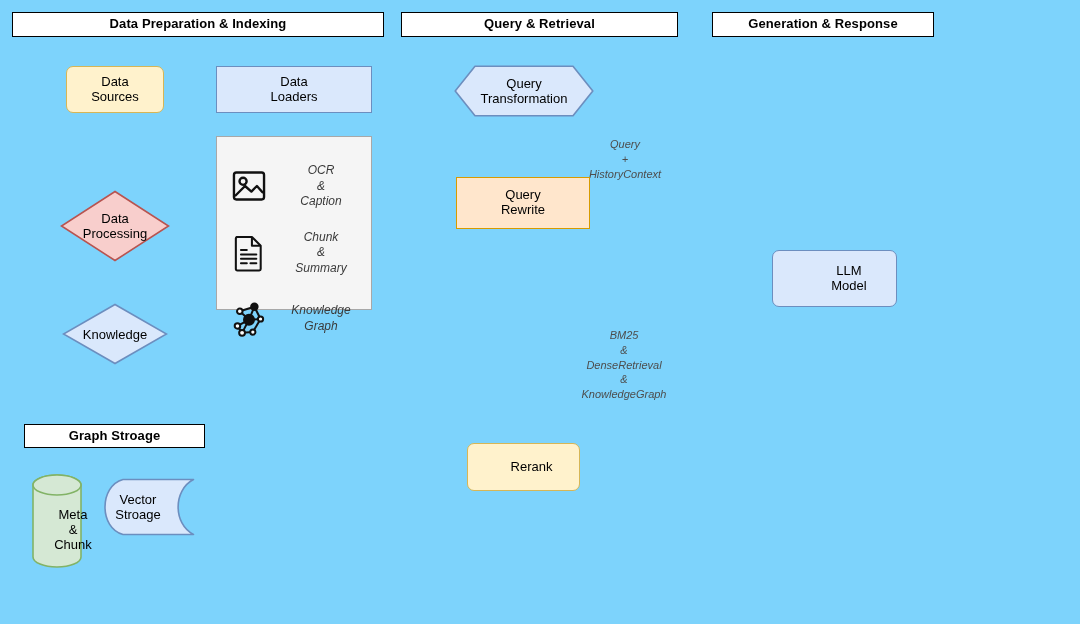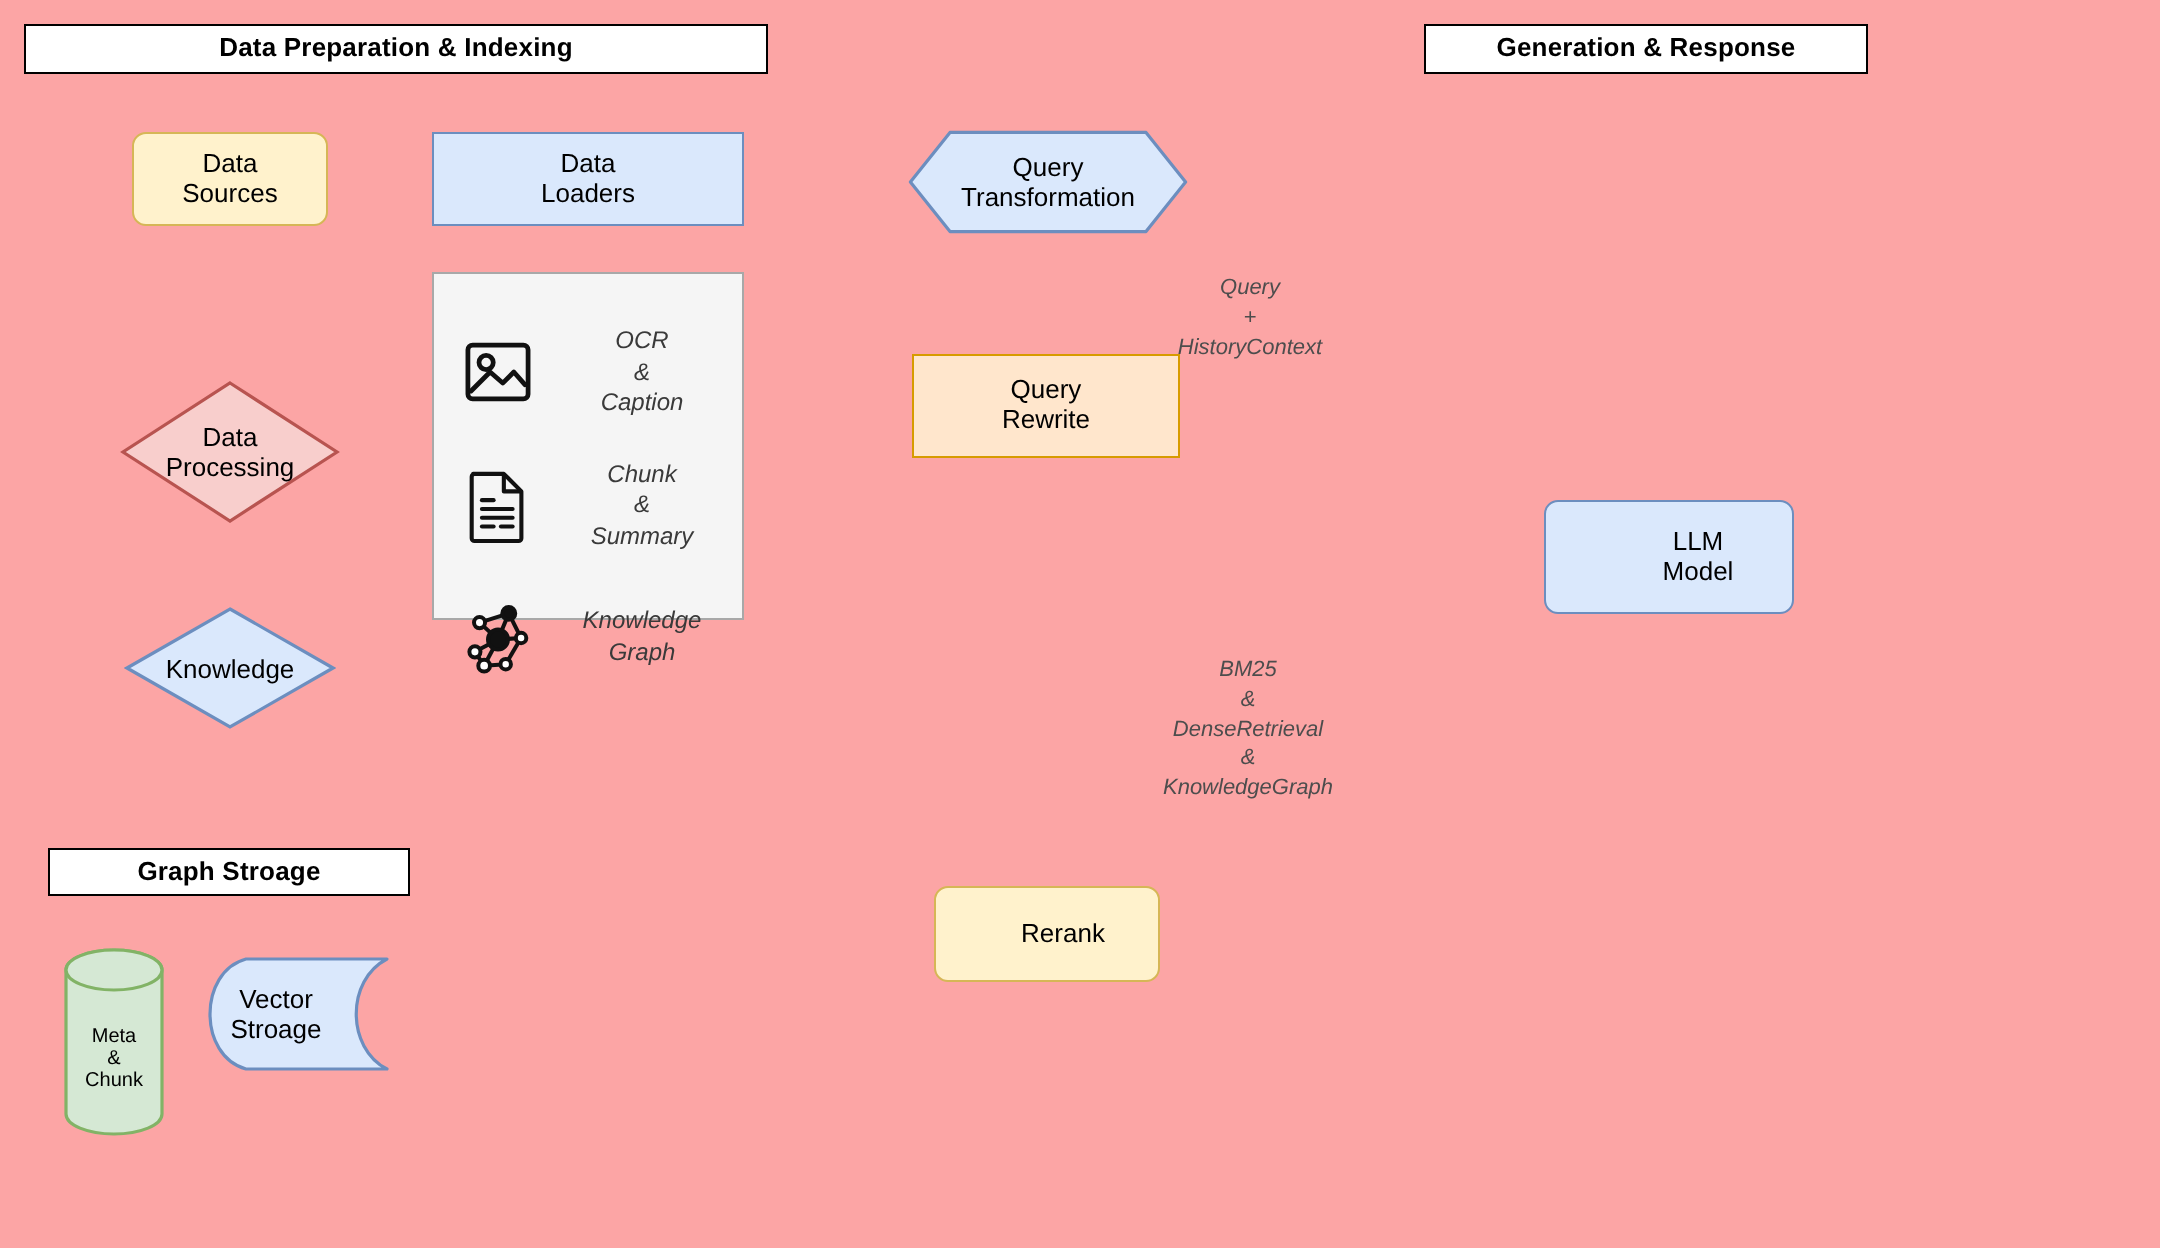--- a/index.html
+++ b/index.html
@@ -8,21 +8,21 @@
     padding: 0;
     background: #000000;
   }
   body {
     font-family: "Liberation Sans", sans-serif;
   }
   #canvas {
     position: relative;
     width: 1080px;
     height: 624px;
-    background: #fca5a5;
+    background: #7dd3fc;
     overflow: hidden;
   }
   .node {
     position: absolute;
     box-sizing: border-box;
     display: flex;
     align-items: center;
     justify-content: center;
     text-align: center;
     color: #000000;
@@ -69,24 +69,24 @@
   .hex-wrap svg { position: absolute; left: 0; top: 0; }
   .hex-label {
     position: absolute; left: 0; top: 0; width: 100%; height: 100%;
     display: flex; align-items: center; justify-content: center;
     font-size: 13px; white-space: pre-line; text-align: center; color: #000;
   }
   
   .cyl-wrap { position: absolute; }
   .cyl-wrap svg { position: absolute; left: 0; top: 0; }
   .cyl-label {
-    position: absolute; left: 0; top: 16px; width: 100%;
+    position: absolute; left: 16px; top: 16px; width: 100%;
     height: calc(100% - 16px);
     display: flex; align-items: center; justify-content: center;
-    font-size: 10px; white-space: pre-line; text-align: center; color: #000;
+    font-size: 13px; white-space: pre-line; text-align: center; color: #000;
   }
   
   .tape-wrap { position: absolute; }
   .tape-wrap svg { position: absolute; left: 0; top: 0; }
   .tape-label {
     position: absolute; left: 0; top: 0; width: 100%; height: 100%;
     display: flex; align-items: center; justify-content: center;
     font-size: 13px; white-space: pre-line; text-align: center; color: #000;
     padding-right: 14px; box-sizing: border-box;
   }
@@ -133,20 +133,23 @@
 </style>
 </head>
 <body>
 
 <div id="canvas">
 
   <div class="node banner" style="left:12px; top:12px; width:372px; height:25px;">
     <span class="label-text">Data Preparation &amp; Indexing</span>
   </div>
 
+  <div class="node banner" style="left:401px; top:12px; width:277px; height:25px;">
+    <span class="label-text">Query &amp; Retrieval</span>
+  </div>
 
   <div class="node banner" style="left:712px; top:12px; width:222px; height:25px;">
     <span class="label-text">Generation &amp; Response</span>
   </div>
 
   <div class="node box-rounded fill-yellow" style="left:66px; top:66px; width:98px; height:47px;">
     <span class="label-text">Data
 Sources</span>
   </div>
 

